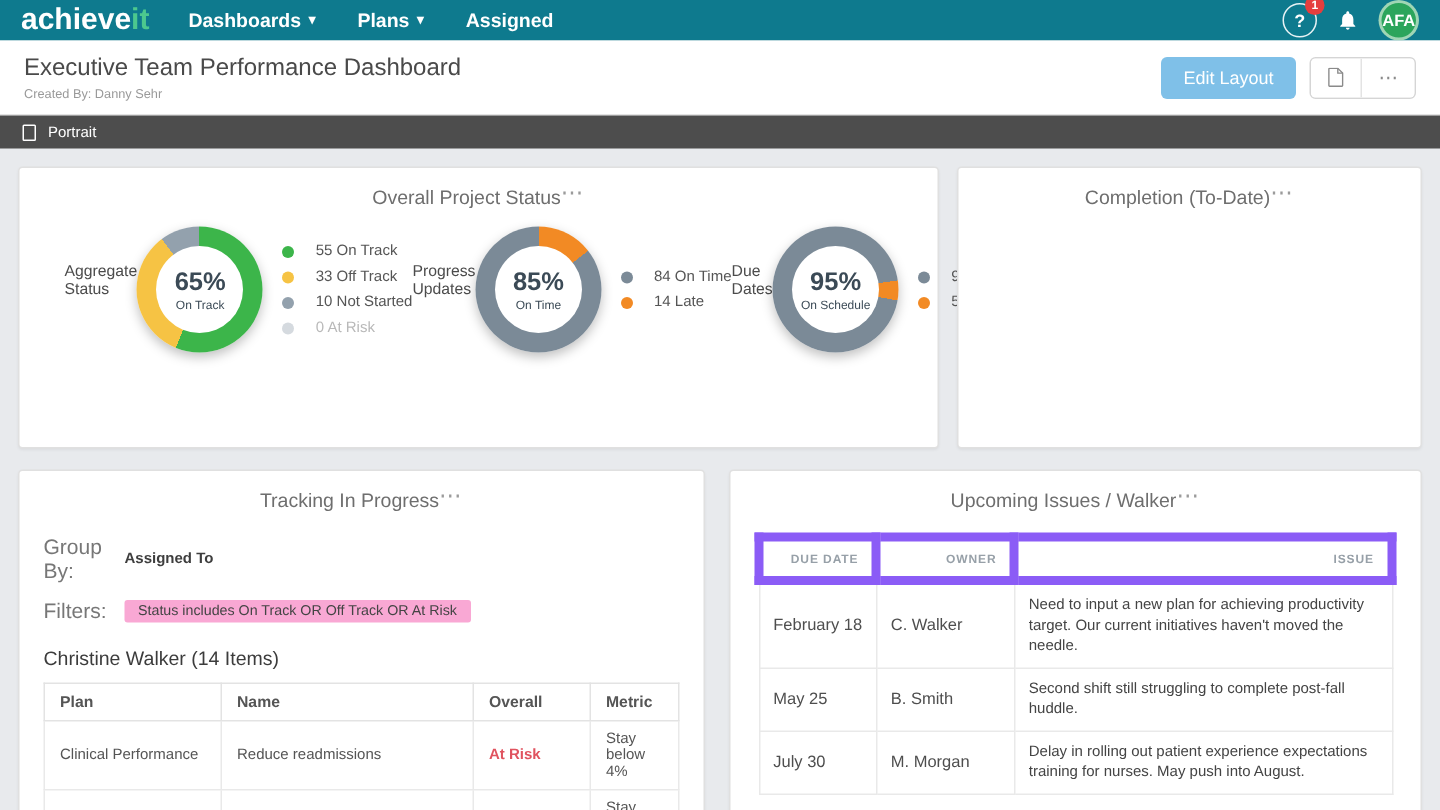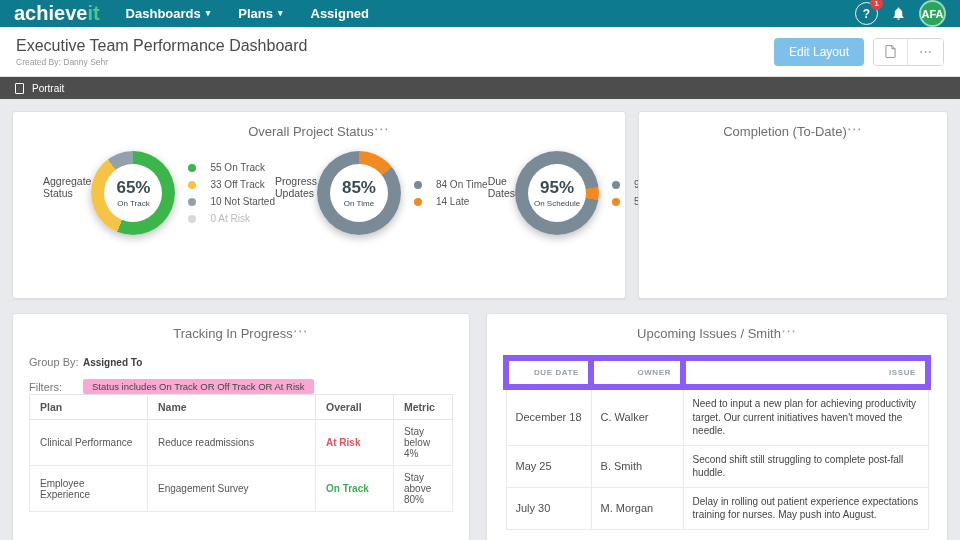--- a/index.html
+++ b/index.html
@@ -59,21 +59,21 @@
   .legend-item { display:flex; align-items:center; gap:14px; }
   .dot { width:8px; height:8px; border-radius:50%; flex:none; }
   .legend-text { font-size:10px; color:#555; white-space:nowrap; }
   .legend-item.muted .legend-text { color:#b9b9b9; }
 
   
   .tracking { width:458px; height:300px; }
   .issues { flex:1; height:300px; }
   .tracking-body { padding:4px 16px 0; }
   .meta-row { display:flex; align-items:center; margin-top:11px; }
-  .meta-label { font-size:11px; color:#777; width:54px; flex:none; }
+  .meta-label { font-size:14px; color:#777; width:54px; flex:none; }
   .group-value { font-size:10px; font-weight:bold; color:#3e3e3e; }
   .filter-box { font-size:9.5px; color:#444; background:#f9a8d4; padding:2px 9px; border-radius:2px; }
   .section-heading { font-size:13px; font-weight:400; color:#3c3c3c; margin:16px 0 9px; }
   table.data { width:100%; border-collapse:collapse; }
   .data th { font-size:10.5px; color:#555; font-weight:bold; text-align:left; padding:6px 10px; border:1px solid #e3e3e3; }
   .data td { font-size:10px; color:#555; text-align:left; padding:6px 10px; border:1px solid #e9e9e9; }
   .status-cell { font-weight:bold; }
 
   
   .issues-body { padding:14px 16px 0; }
@@ -250,20 +250,21 @@
       </div>
       <div class="tracking-body">
         <div class="meta-row">
           <span class="meta-label">Group By:</span>
           <span class="group-value">Assigned To</span>
         </div>
         <div class="meta-row">
           <span class="meta-label">Filters:</span>
           <span class="filter-box">Status includes On Track OR Off Track OR At Risk</span>
         </div>
+        <h3 class="section-heading">Christine Walker (14 Items)</h3>
         <table class="data">
           <colgroup>
               <col style="width:118px">
               <col style="width:168px">
               <col style="width:78px">
               <col>
             </colgroup>
           <thead>
             <tr>
               <th>Plan</th>
@@ -286,40 +287,40 @@
               <td>Stay above 80%</td>
             </tr>
 
           </tbody>
         </table>
       </div>
     </section>
 
     <section class="card issues">
       <div class="card-head">
-        <h2>Upcoming Issues / Smith</h2>
+        <h2>Upcoming Issues / Walker</h2>
         <button class="card-menu">⋯</button>
       </div>
       <div class="issues-body">
         <table class="issues-table">
           <colgroup>
               <col style="width:58px">
               <col style="width:92px">
               <col>
             </colgroup>
           <thead>
             <tr>
               <th>DUE DATE</th>
               <th>OWNER</th>
               <th>ISSUE</th>
             </tr>
           </thead>
           <tbody>
             <tr>
-              <td class="td-due">December 18</td>
+              <td class="td-due">February 18</td>
               <td class="td-owner">C. Walker</td>
               <td class="td-issue">Need to input a new plan for achieving productivity target. Our current initiatives haven't moved the needle.</td>
             </tr>
             <tr>
               <td class="td-due">May 25</td>
               <td class="td-owner">B. Smith</td>
               <td class="td-issue">Second shift still struggling to complete post-fall huddle.</td>
             </tr>
             <tr>
               <td class="td-due">July 30</td>

